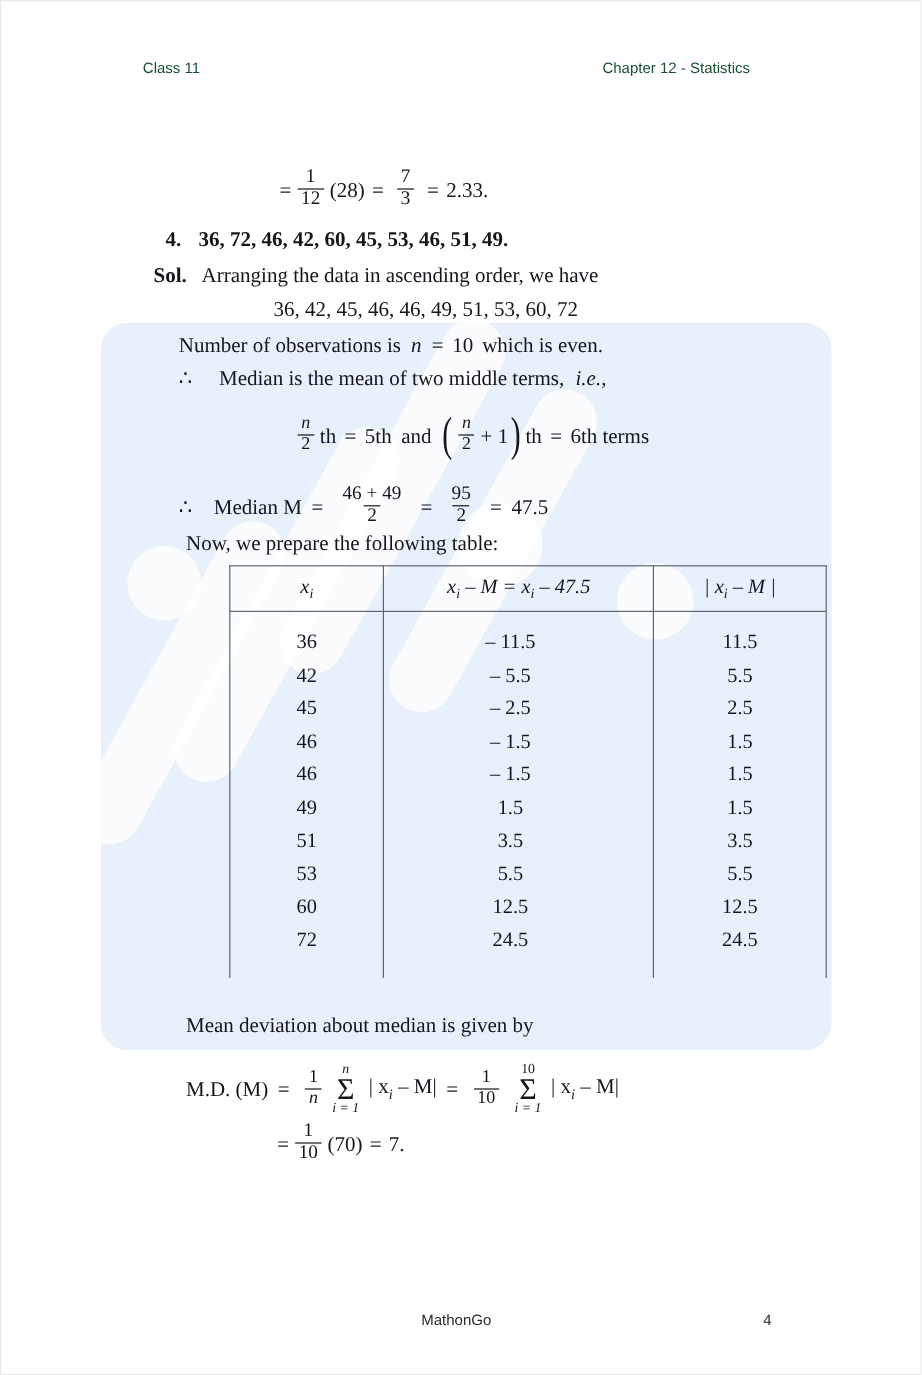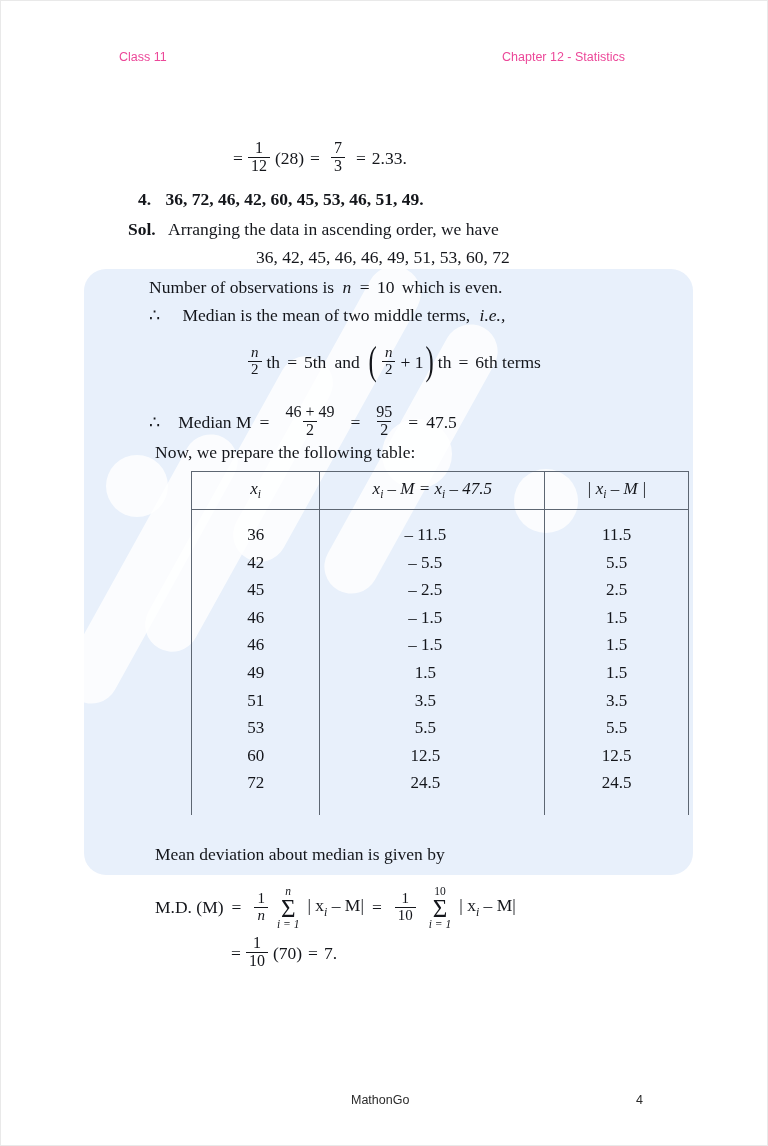--- a/index.html
+++ b/index.html
@@ -26,21 +26,21 @@
 
   
   .runhead {
     position: absolute;
     top: 46px;
     left: 118px;
     right: 118px;
     height: 20px;
     font-family: "Liberation Sans", "DejaVu Sans", sans-serif;
     font-size: 12.5px;
-    color: #ec4899;
+    color: #14532d;
     display: flex;
     justify-content: space-between;
     align-items: center;
   }
   .runhead .rh-right { margin-right: 24px; }
 
   
   .footer {
     position: absolute;
     bottom: 36px;
@@ -225,21 +225,21 @@
       <span style="margin-left:10px">36, 72, 46, 42, 60, 45, 53, 46, 51, 49.</span>
     </div>
 
     <div class="ln" style="left:127px; top:220px; font-weight:bold;">
       <span>Sol.</span>
     </div>
     <div class="ln" style="left:167px; top:220px;">
       <span>Arranging the data in ascending order, we have</span>
     </div>
 
-    <div class="ln" style="left:227px; top:248px;margin-left:28px;">
+    <div class="ln" style="left:227px; top:248px;">
       <span>36, 42, 45, 46, 46, 49, 51, 53, 60, 72</span>
     </div>
 
     <div class="ln" style="left:148px; top:278px;">
       <span>Number of observations is</span>
       <i class="it" style="margin:0 4px">n</i>
       <span>=</span>
       <span style="margin:0 3px">10</span>
       <span>which is even.</span>
     </div>

